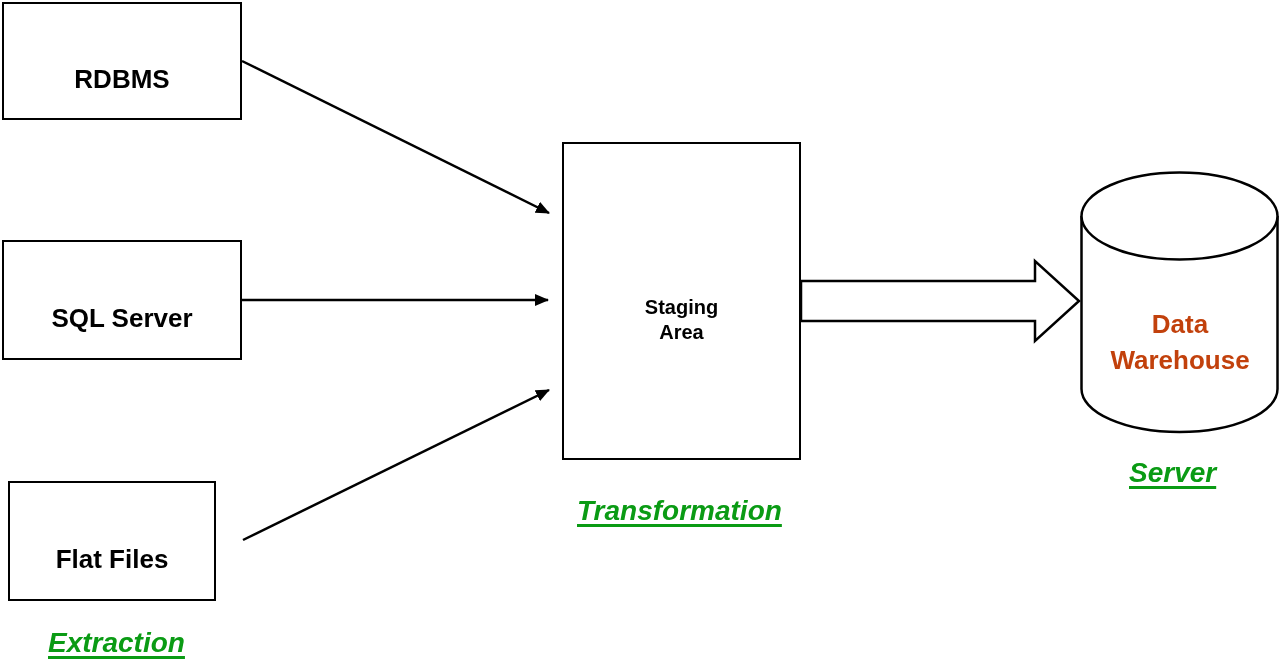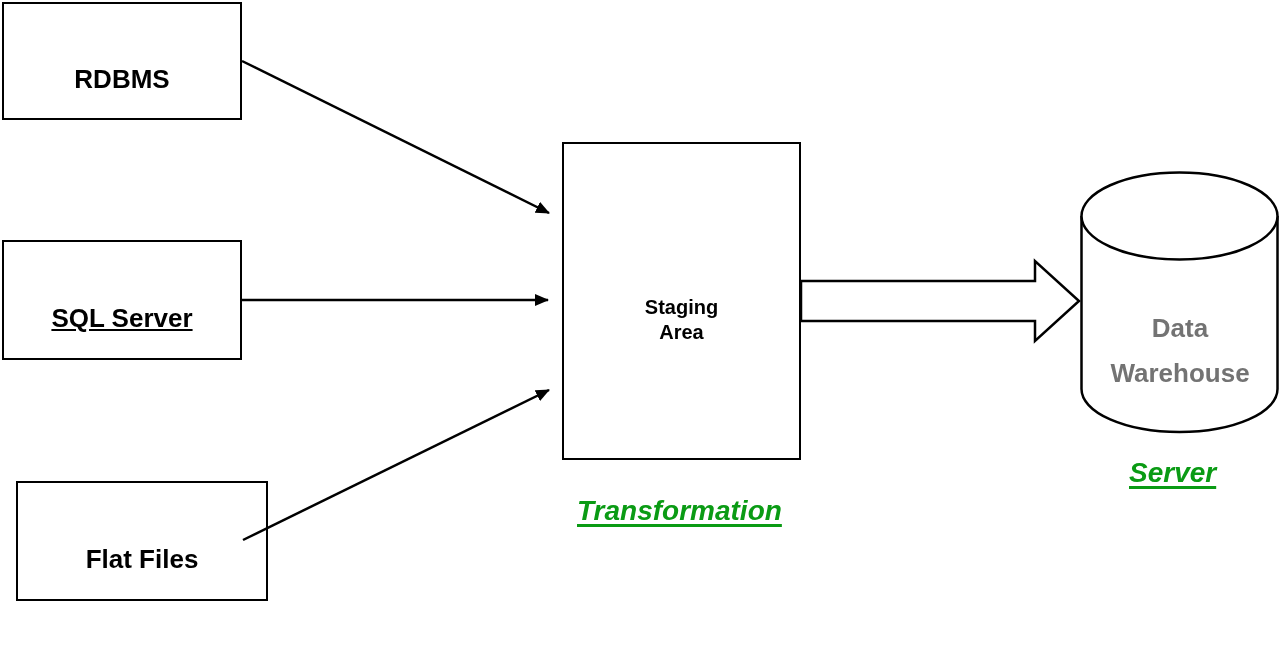--- a/index.html
+++ b/index.html
@@ -26,37 +26,37 @@
   }
   .shape-label {
     font-weight: bold;
     font-size: 26px;
     color: #000000;
     text-align: center;
     line-height: 1.25;
     margin-top: 37px;
   }
   .box-rdbms   { left: 2px;   top: 2px;   width: 240px; height: 118px; }
-  .box-sql     { left: 2px;   top: 240px; width: 240px; height: 120px; text-decoration: underline; }
-  .box-flat    { left: 16px;   top: 481px; width: 252px; height: 120px; }
+  .box-sql     { left: 2px;   top: 240px; width: 240px; height: 120px; }
+  .box-flat    { left: 8px;   top: 481px; width: 208px; height: 120px; }
   .box-staging { left: 562px; top: 142px; width: 239px; height: 318px; }
 
   .staging-label {
     font-size: 20px;
     width: 110px;
   }
   .warehouse-label {
     position: absolute;
     left: 1100px;
     top: 306px;
     width: 160px;
     font-weight: bold;
     font-size: 26px;
-    line-height: 45px;
-    color: #737373;
+    line-height: 36px;
+    color: #c2410c;
     text-align: center;
   }
   .svg-layer {
     position: absolute;
     left: 0;
     top: 0;
     pointer-events: none;
   }
   .stage-label {
     position: absolute;
@@ -104,16 +104,17 @@
     <line x1="243" y1="540" x2="549" y2="390" stroke="#000000" stroke-width="2.5" marker-end="url(#arrowhead)"></line>
 
     <polygon points="801,281 1035,281 1035,261 1079,301 1035,341 1035,321 801,321" fill="#ffffff" stroke="#000000" stroke-width="2.5" stroke-linejoin="miter"></polygon>
 
     <path d="M 1081.5 216 L 1081.5 389 A 98 43 0 0 0 1277.5 389 L 1277.5 216" fill="#ffffff" stroke="#000000" stroke-width="2.5"></path>
     <ellipse cx="1179.5" cy="216" rx="98" ry="43.5" fill="#ffffff" stroke="#000000" stroke-width="2.5"></ellipse>
   </svg>
 
   <div class="warehouse-label">Data Warehouse</div>
 
+  <div class="stage-label label-extraction">Extraction</div>
   <div class="stage-label label-transformation">Transformation</div>
   <div class="stage-label label-loading">Server</div>
 
 </div>
 
 </body></html>

